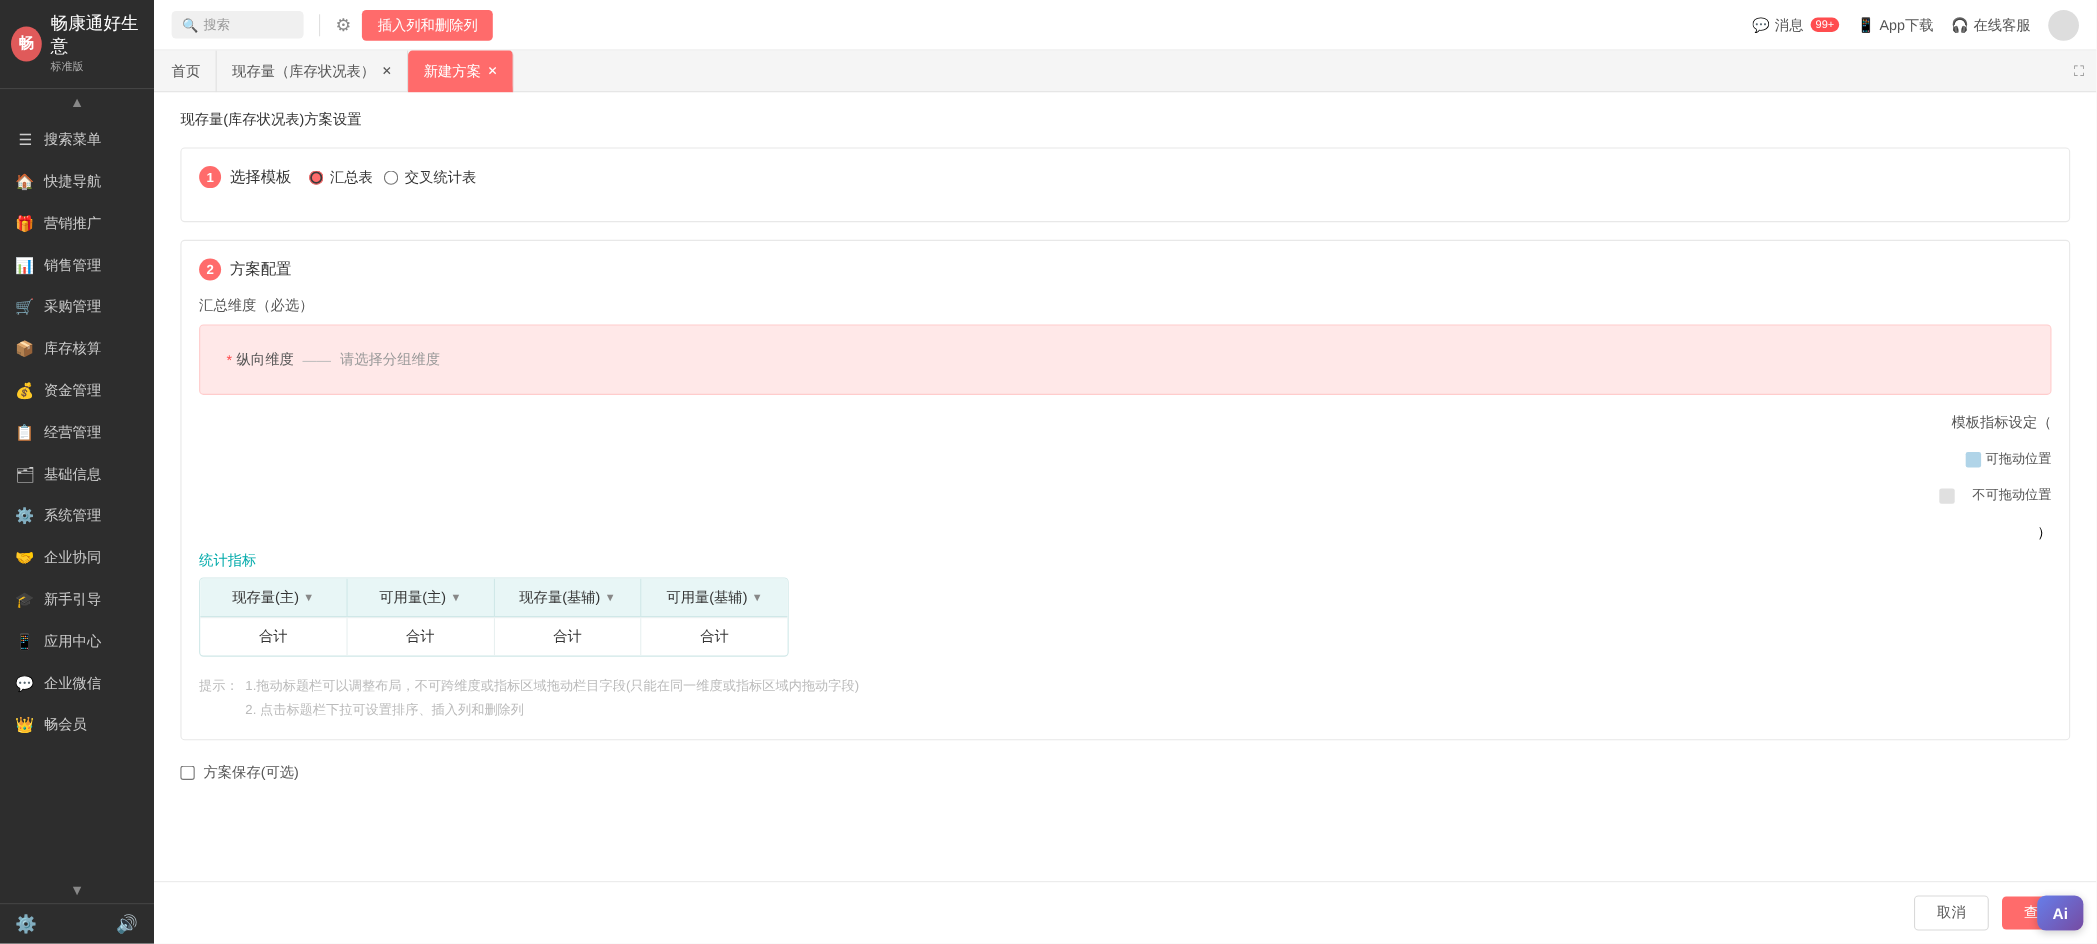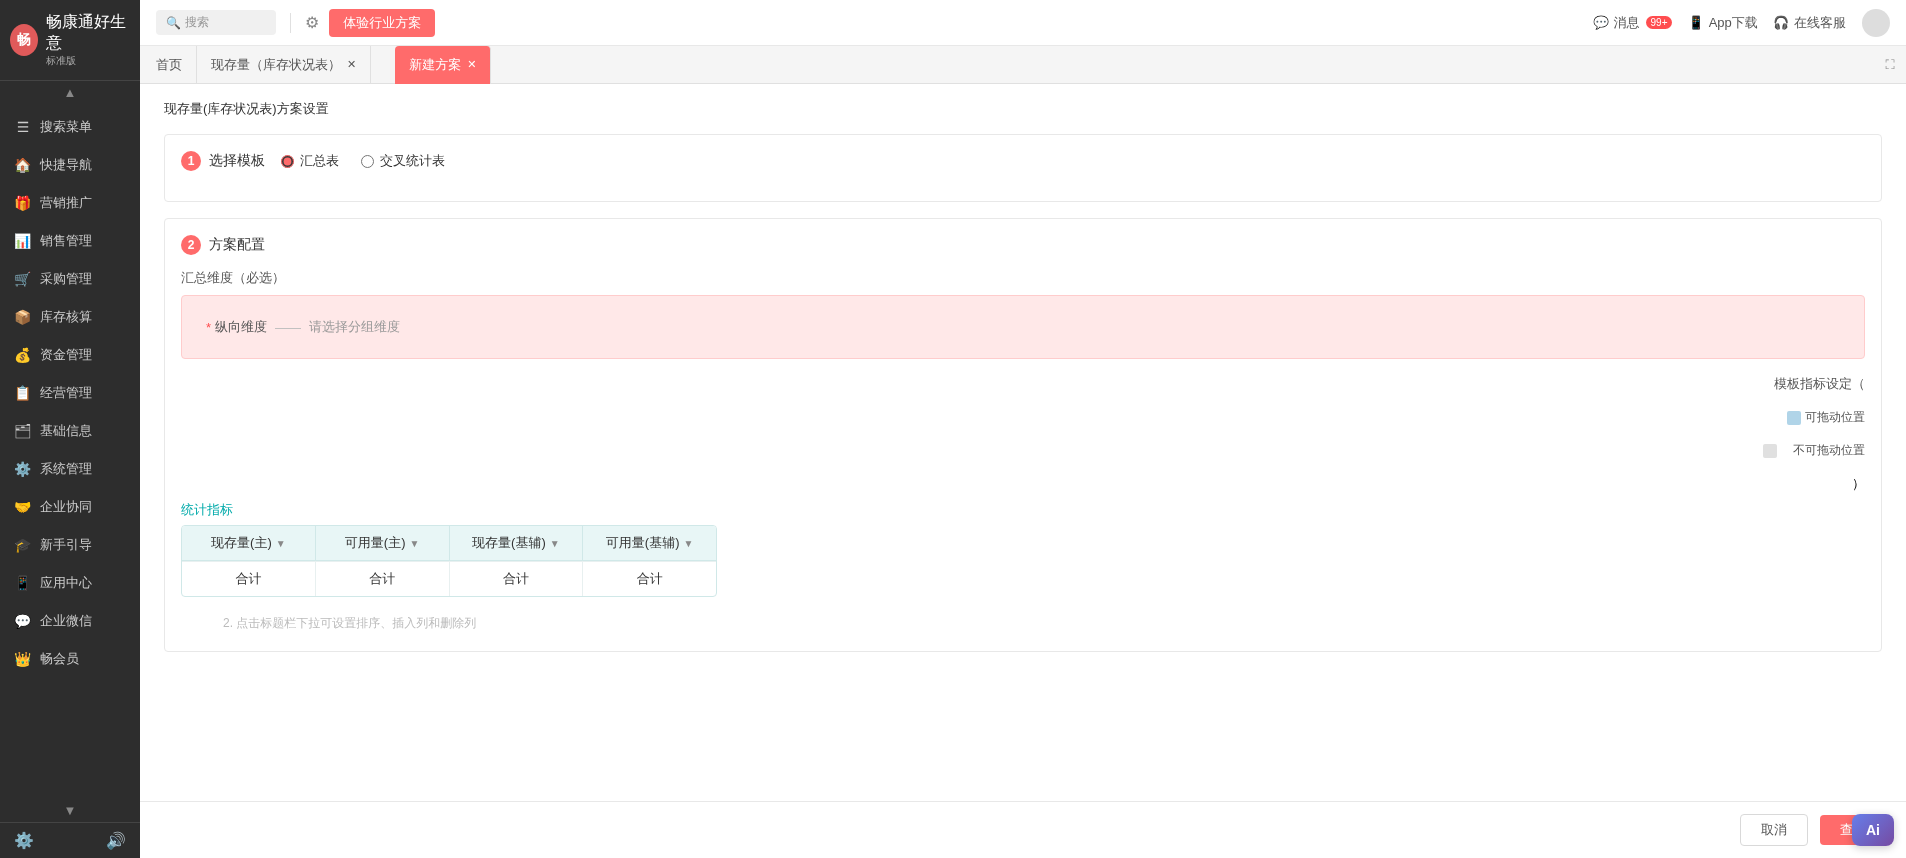--- a/index.html
+++ b/index.html
@@ -131,21 +131,20 @@
       cursor: pointer;
       font-size: 13px;
       color: #555;
       border-right: 1px solid #e0e0e0;
     }
     .tab-item.home { color: #555; }
     .tab-item.active {
       background: #ff6b6b;
       color: #fff;
       border-radius: 4px 4px 0 0;
-      margin-left: 24px;
     }
     .tab-close { font-size: 11px; color: inherit; cursor: pointer; }
     .tab-expand-btn {
       width: 28px; height: 28px;
       margin-left: auto;
       display: flex; align-items: center; justify-content: center;
       cursor: pointer; color: #888;
     }
 
     
@@ -178,21 +177,21 @@
       border-radius: 50%;
       display: flex; align-items: center; justify-content: center;
       font-size: 12px; font-weight: bold;
       color: #fff;
       background: #ff6b6b;
     }
     .section-title { font-size: 14px; color: #333; font-weight: 500; }
 
     
     .radio-group {
-      display: flex; align-items: center; gap: 22px;
+      display: flex; align-items: center; gap: 10px;
       margin-left: 8px;
     }
     .radio-label {
       display: flex; align-items: center; gap: 6px;
       cursor: pointer; font-size: 13px; color: #333;
     }
     .radio-input { accent-color: #ff6b6b; }
 
     
     .dims-section { margin-bottom: 16px; }
@@ -432,21 +431,21 @@
 
 <div class="main-area">
 
   <div class="topbar">
     <div class="topbar-search">
       <span>🔍</span>
       <span>搜索</span>
     </div>
     <div class="topbar-divider"></div>
     <span class="topbar-gear">⚙</span>
-    <button class="topbar-trial-btn">体验行业方案</button>
+    <button class="topbar-trial-btn">插入列和删除列</button>
     <div class="topbar-right">
       <div class="topbar-right-item">
         <span>💬</span>
         <span>消息</span>
         <span class="badge">99+</span>
       </div>
       <div class="topbar-right-item">
         <span>📱</span>
         <span>App下载</span>
       </div>
@@ -550,26 +549,34 @@
             <div class="stats-col-cell">合计</div>
             <div class="stats-col-cell">合计</div>
             <div class="stats-col-cell">合计</div>
             <div class="stats-col-cell">合计</div>
           </div>
         </div>
       </div>
 
       <div class="tips-section">
         <div class="tip-item">
+          <span class="tip-num">提示：</span>
+          <span>1.拖动标题栏可以调整布局，不可跨维度或指标区域拖动栏目字段(只能在同一维度或指标区域内拖动字段)</span>
+        </div>
+        <div class="tip-item">
           <span class="tip-num" style="visibility:hidden">提示：</span>
           <span>2. 点击标题栏下拉可设置排序、插入列和删除列</span>
         </div>
       </div>
     </div>
 
+    <div class="save-option">
+      <input type="checkbox" class="save-checkbox" style="">
+      <span>方案保存(可选)</span>
+    </div>
   </div>
 
   <div class="bottom-bar">
     <button class="btn-cancel">取消</button>
     <button class="btn-query">查询</button>
   </div>
 
 </div>
 
 <div class="ai-float">Ai</div>

